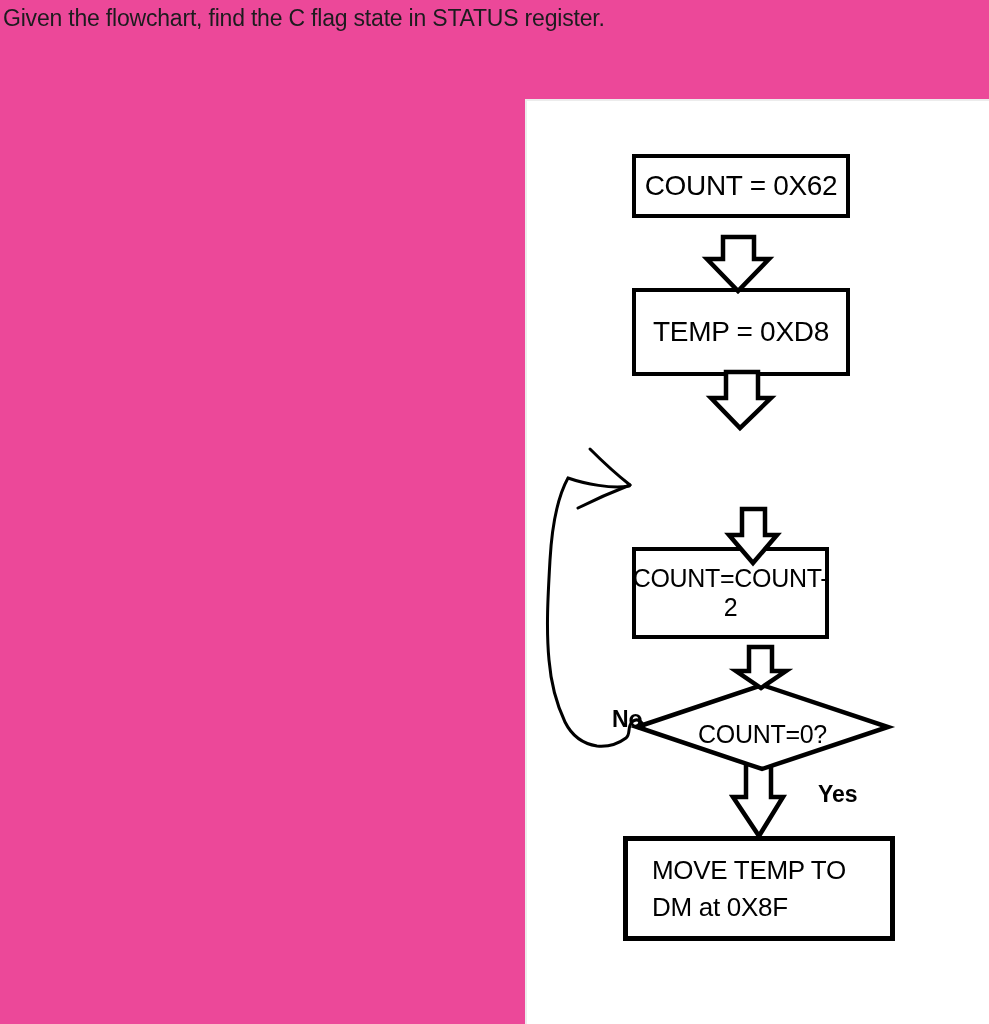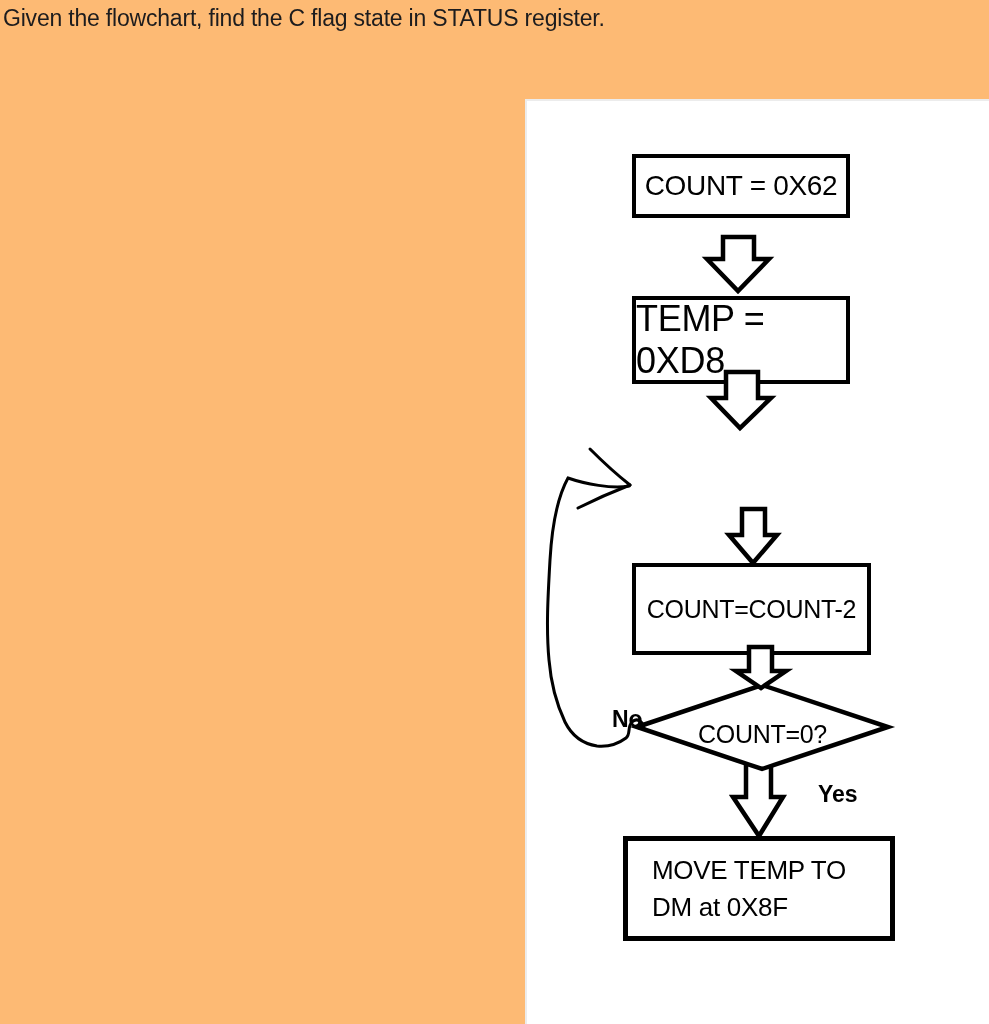--- a/index.html
+++ b/index.html
@@ -1,37 +1,37 @@
 <!DOCTYPE html>
 <html><head>
 <meta charset="utf-8">
 <style>
   html,body{margin:0;padding:0;background:#fff;}
   .stage{
-    position:relative;width:989px;height:1024px;background:#fdba74;
+    position:relative;width:989px;height:1024px;background:#ec4899;
     font-family:"Liberation Sans",sans-serif;overflow:hidden;
   }
   .page-title{
     position:absolute;left:3px;top:5px;
     font-size:23px;letter-spacing:-0.2px;color:#1c1c1e;white-space:nowrap;
   }
   .panel{
     position:absolute;left:525px;top:99px;width:462px;height:925px;
     border-left:2px solid #ececec;border-top:2px solid #ececec;
     border-right:1px solid #f3f3f3;background:#fff;
   }
   .node{
     position:absolute;box-sizing:border-box;background:#fff;border:4px solid #000;
     display:flex;align-items:center;justify-content:center;
     color:#000;z-index:1;letter-spacing:-0.3px;
   }
   .node-1{left:632px;top:154px;width:218px;height:64px;font-size:28px;}
-  .node-2{left:632px;top:296px;width:218px;height:88px;font-size:36px;}
+  .node-2{left:632px;top:288px;width:218px;height:88px;font-size:28px;}
   .node-3{left:626px;top:432px;width:250px;height:96px;font-size:29px;border-width:5px;}
-  .node-4{left:632px;top:563px;width:239px;height:92px;font-size:25px;border-width:4px;}
+  .node-4{left:632px;top:547px;width:197px;height:92px;font-size:25px;border-width:4px;text-align:center;}
   .node-6{
     left:623px;top:836px;width:272px;height:105px;font-size:26px;border-width:5px;
     flex-direction:column;align-items:flex-start;justify-content:center;
     padding-left:24px;line-height:37px;
   }
   .svg-layer{position:absolute;left:0;top:0;z-index:2;}
   .label{
     position:absolute;z-index:3;color:#000;white-space:nowrap;
   }
   .label-decision{

